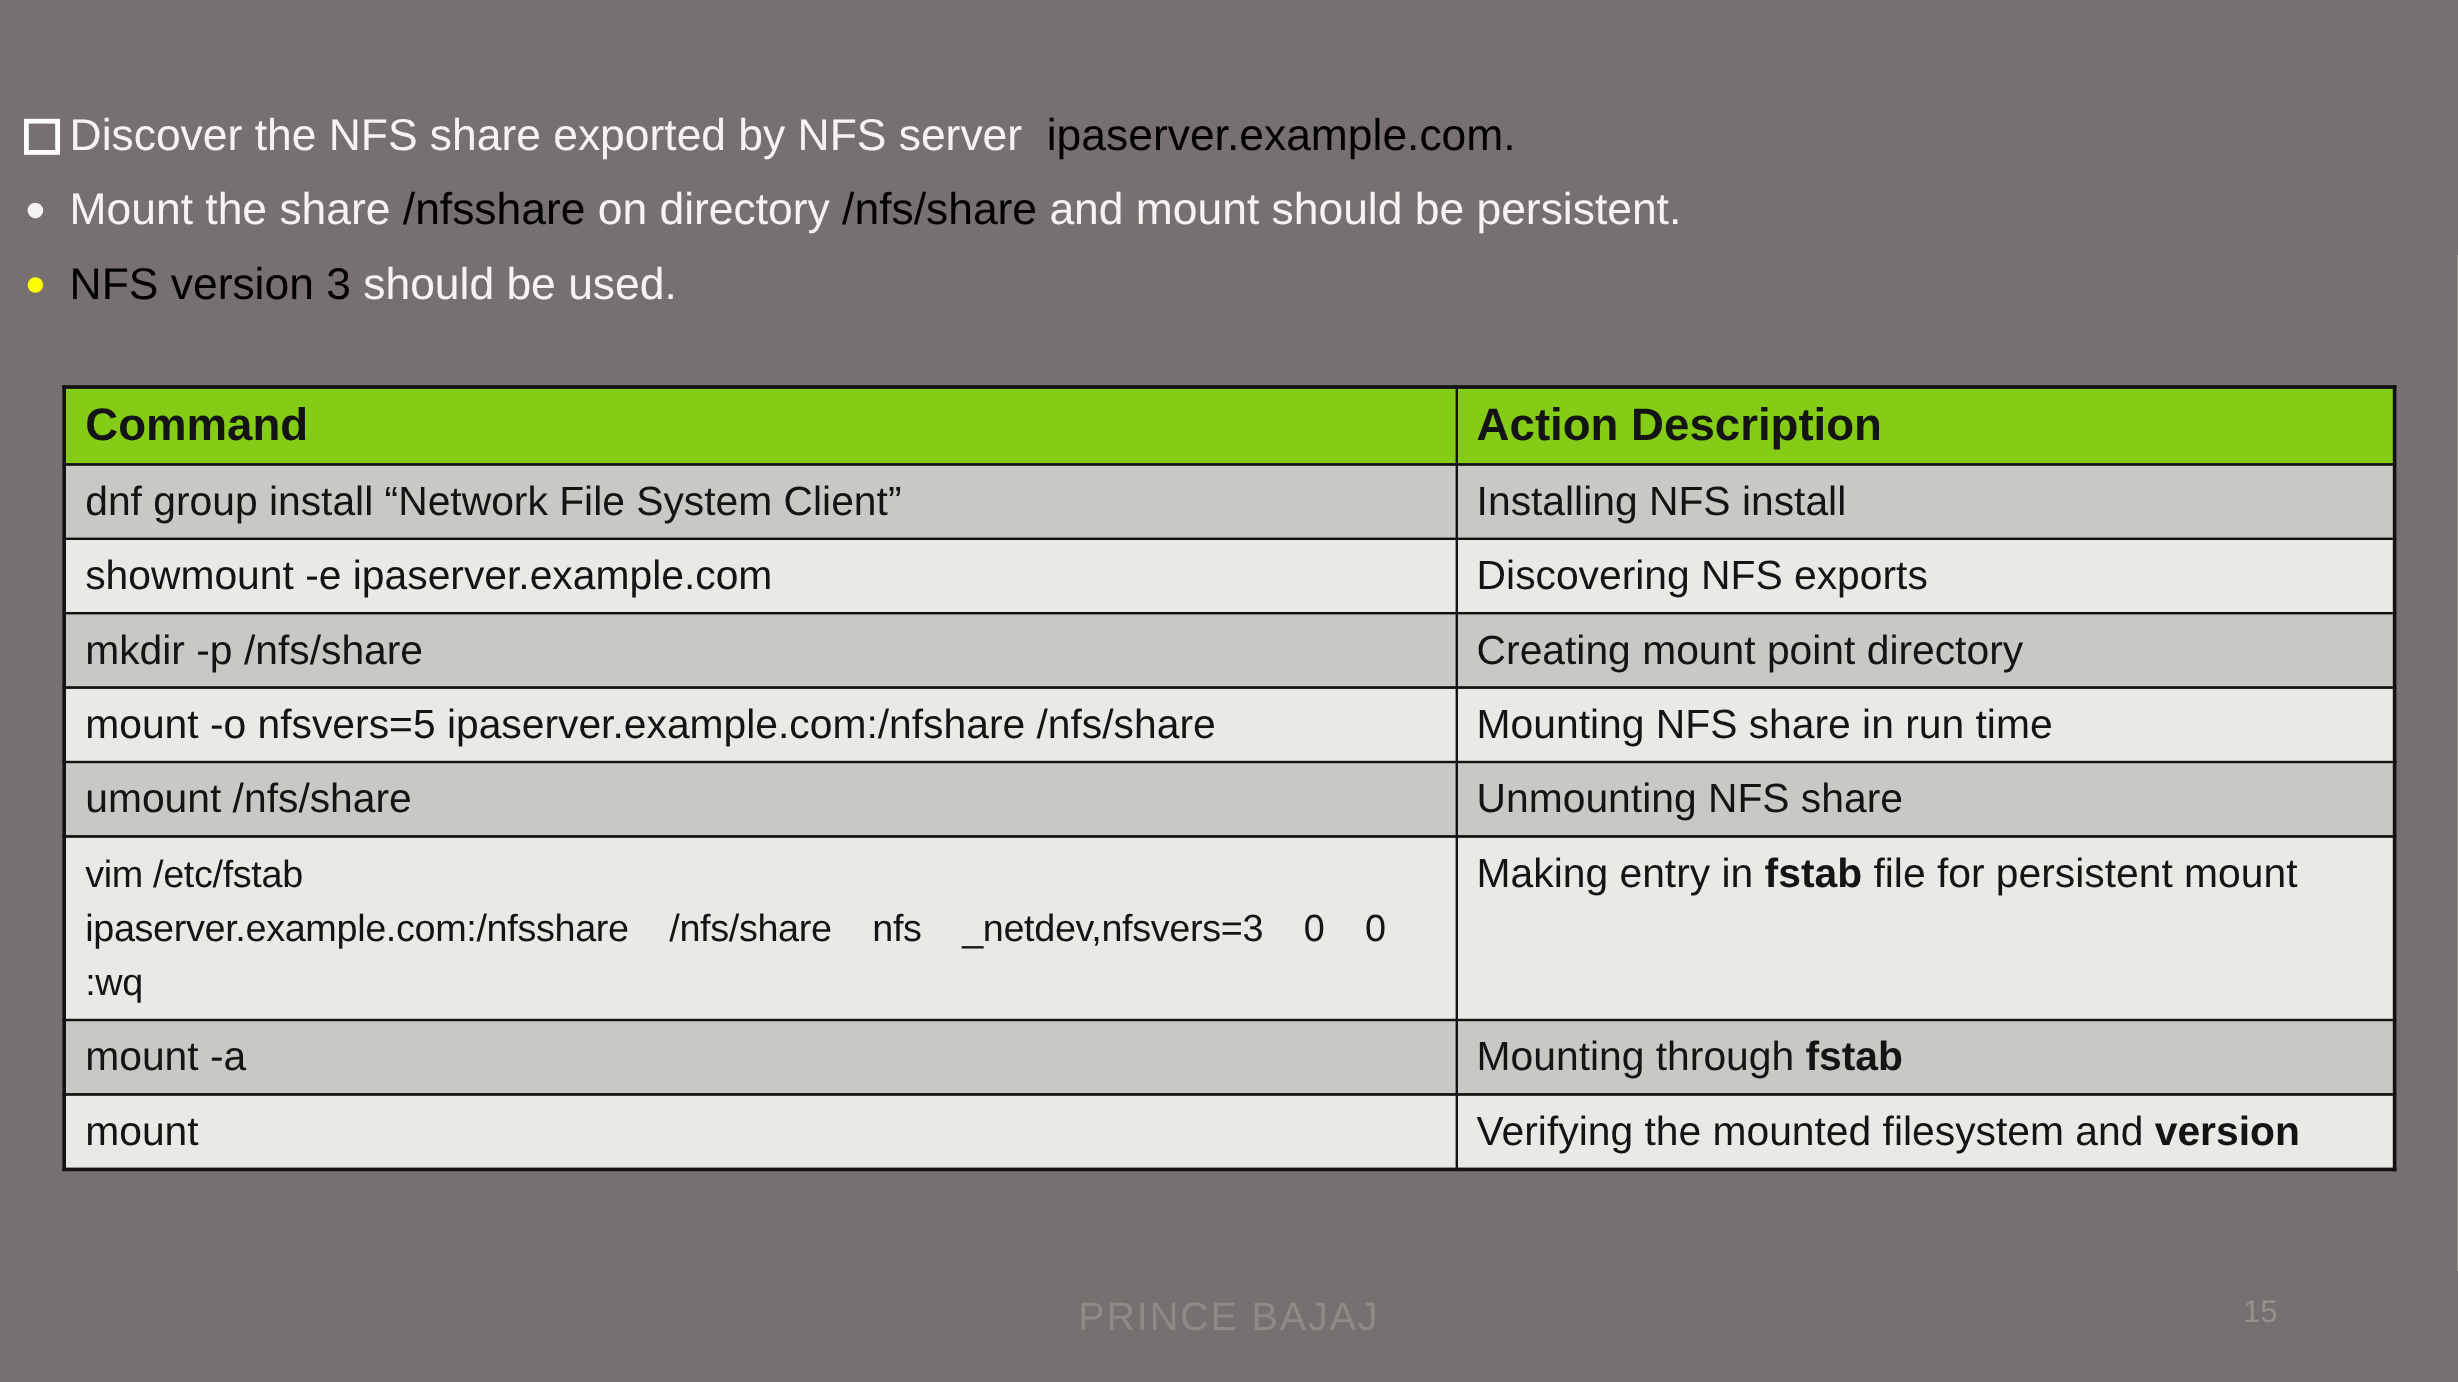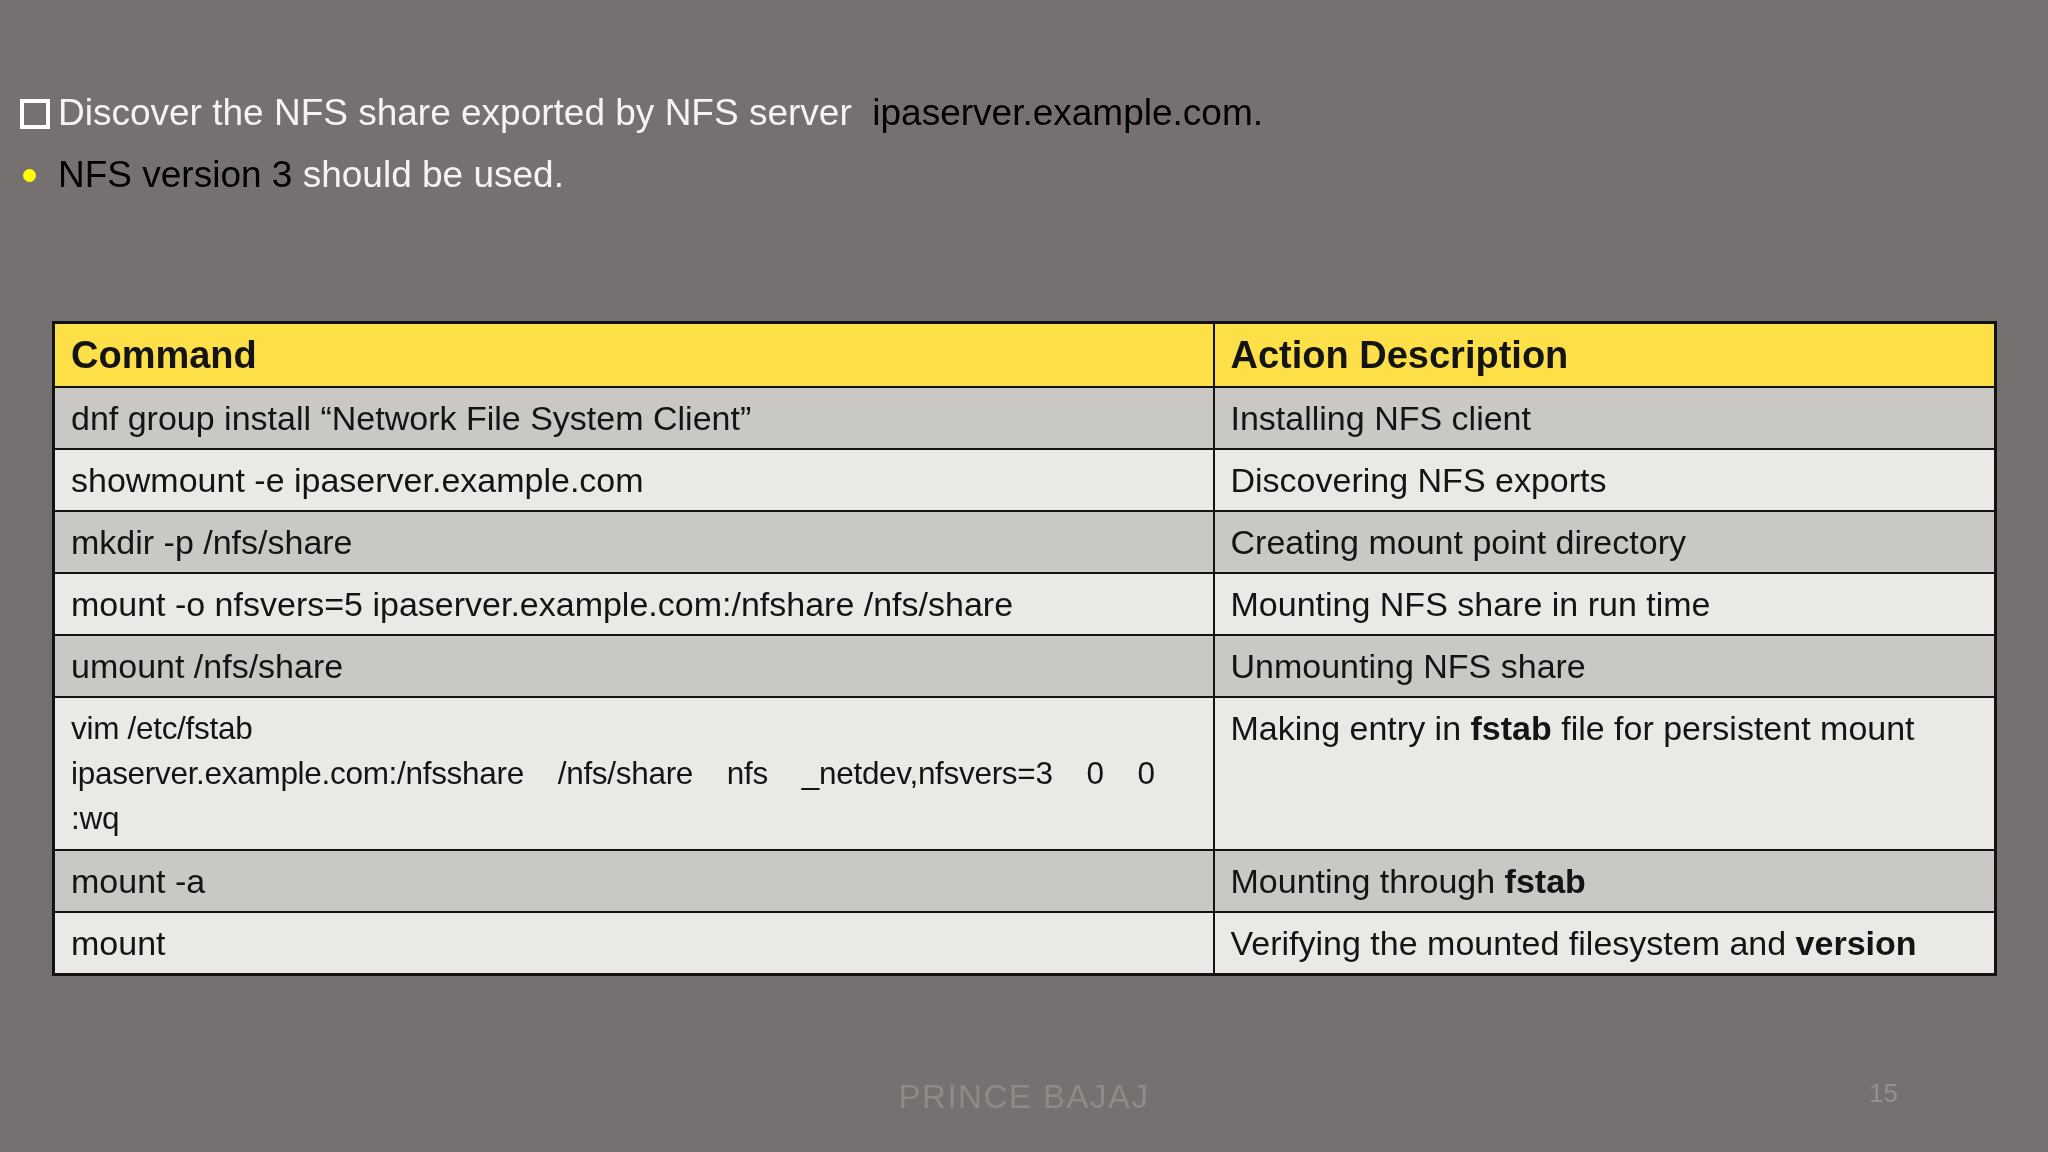--- a/index.html
+++ b/index.html
@@ -40,21 +40,21 @@
   .col-cmd{width:1160px;}
   .col-desc{width:782px;}
   .cmd-table th,.cmd-table td{
     border:2px solid #121212;
     text-align:left;vertical-align:top;
     padding:8px 16px;
     color:#141414;
     overflow:hidden;
   }
   .cmd-table th{
-    background:#fde047;
+    background:#84cc16;
     font-size:38px;font-weight:700;
     height:46px;line-height:46px;
   }
   .cmd-table td{
     font-size:34px;line-height:44px;height:44px;
   }
   tr.row-dark td{background:#c9c8c4;}
   tr.row-light td{background:#eae9e6;}
   td.cmd-cell{white-space:pre-wrap;}
   td.cmd-cell.tight{
@@ -76,40 +76,44 @@
 <body>
 
 <div class="slide">
 
   <div class="bullets">
       <div class="bullet-line">
         <span class="marker checkbox"></span>
         <span class="bullet-text"><span class="seg-white">Discover the NFS share exported by NFS server  </span><span class="seg-yellow">ipaserver.example.com.</span></span>
       </div>
       <div class="bullet-line">
+        <span class="marker dot-white"></span>
+        <span class="bullet-text"><span class="seg-white">Mount the share </span><span class="seg-yellow">/nfsshare</span><span class="seg-white"> on directory </span><span class="seg-yellow">/nfs/share</span><span class="seg-white"> and mount should be persistent.</span></span>
+      </div>
+      <div class="bullet-line">
         <span class="marker dot-yellow"></span>
         <span class="bullet-text"><span class="seg-yellow">NFS version 3</span><span class="seg-white"> should be used.</span></span>
       </div>
     </div>
 
   <table class="cmd-table">
     <colgroup>
         <col class="col-cmd">
         <col class="col-desc">
       </colgroup>
     <thead>
       <tr>
         <th>Command</th>
         <th>Action Description</th>
       </tr>
     </thead>
     <tbody>
         <tr class="row-dark">
           <td class="cmd-cell">dnf group install “Network File System Client”</td>
-          <td class="desc-cell"><span>Installing NFS client</span></td>
+          <td class="desc-cell"><span>Installing NFS install</span></td>
         </tr>
         <tr class="row-light">
           <td class="cmd-cell">showmount -e ipaserver.example.com</td>
           <td class="desc-cell"><span>Discovering NFS exports</span></td>
         </tr>
         <tr class="row-dark">
           <td class="cmd-cell">mkdir -p /nfs/share</td>
           <td class="desc-cell"><span>Creating mount point directory</span></td>
         </tr>
         <tr class="row-light">

